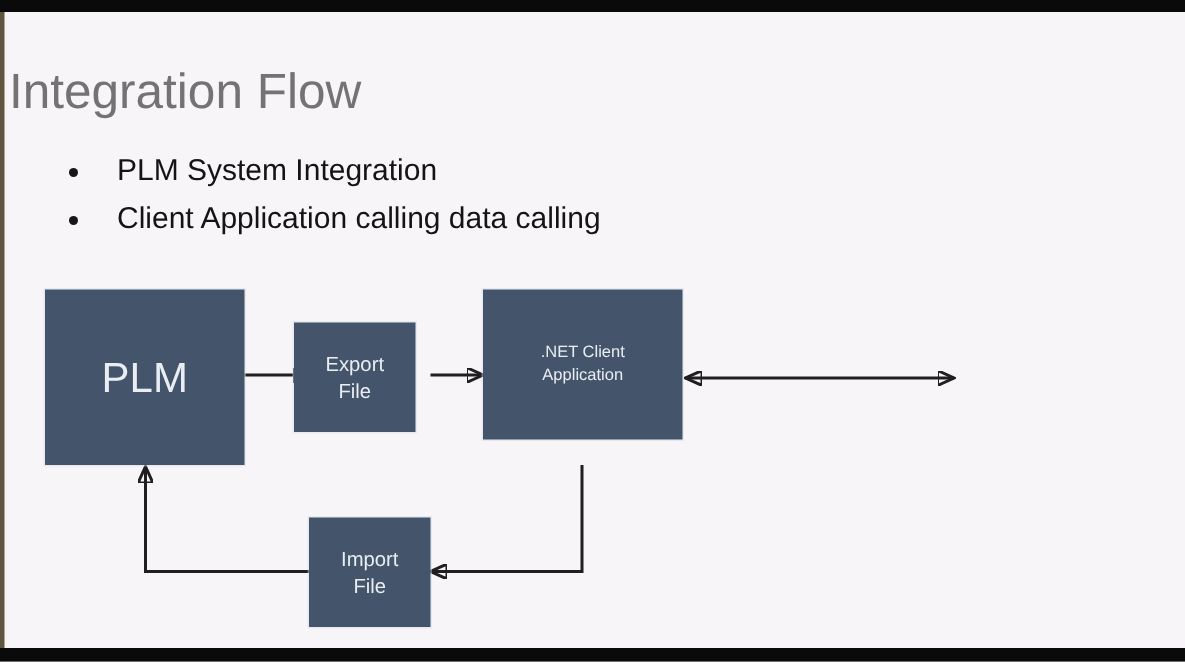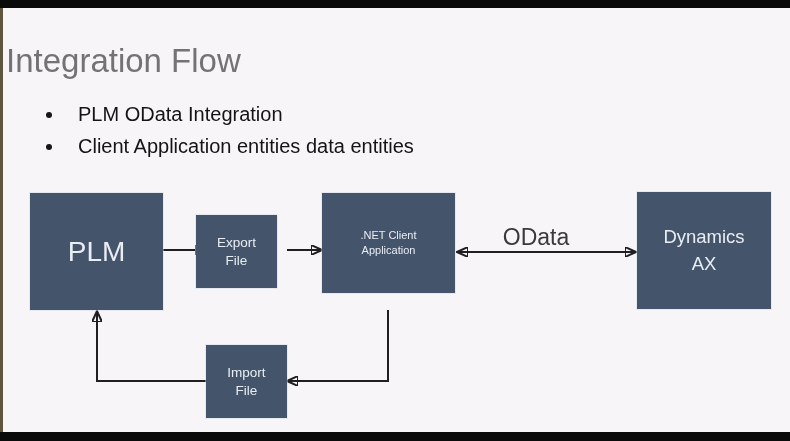--- a/index.html
+++ b/index.html
@@ -61,25 +61,25 @@
 
   <div class="left-strip"></div>
   <div class="letterbox-top"></div>
   <div class="letterbox-bottom"></div>
 
   <div class="slide-title">Integration Flow</div>
 
   <div class="bullet-list">
     <div class="bullet-item">
       <span class="bullet-dot"></span>
-      <span class="bullet-text">PLM OData Integration</span>
+      <span class="bullet-text">PLM System Integration</span>
     </div>
     <div class="bullet-item">
       <span class="bullet-dot"></span>
-      <span class="bullet-text">Client Application entities data entities</span>
+      <span class="bullet-text">Client Application calling data calling</span>
     </div>
   </div>
 
   <svg id="connectors" viewBox="0 0 790 441">
     <defs>
       <marker id="arrowhead" markerUnits="userSpaceOnUse" markerWidth="12" markerHeight="10" refX="11" refY="5" orient="auto-start-reverse">
         <path d="M0,0 L11,5 L0,10 Z" fill="#1f1f1f" stroke="none"></path>
       </marker>
     </defs>
     <path d="M163 250 H206" marker-end="url(#arrowhead)"></path>
@@ -87,20 +87,17 @@
     <path d="M457 252 H636" marker-start="url(#arrowhead)" marker-end="url(#arrowhead)"></path>
     <path d="M388 310 L388 381 L287 381" marker-end="url(#arrowhead)"></path>
     <path d="M206 381 L97 381 L97 311" marker-end="url(#arrowhead)"></path>
   </svg>
 
   <div class="node" id="node-plm">PLM</div>
   <div class="node" id="node-export">Export
 File</div>
   <div class="node" id="node-net">.NET Client
 Application</div>
-  <div class="node" id="node-dynamics">Dynamics
-AX</div>
   <div class="node" id="node-import">Import
 File</div>
 
-  <div class="edge-label">OData</div>
 
 </div>
 
 </body></html>

